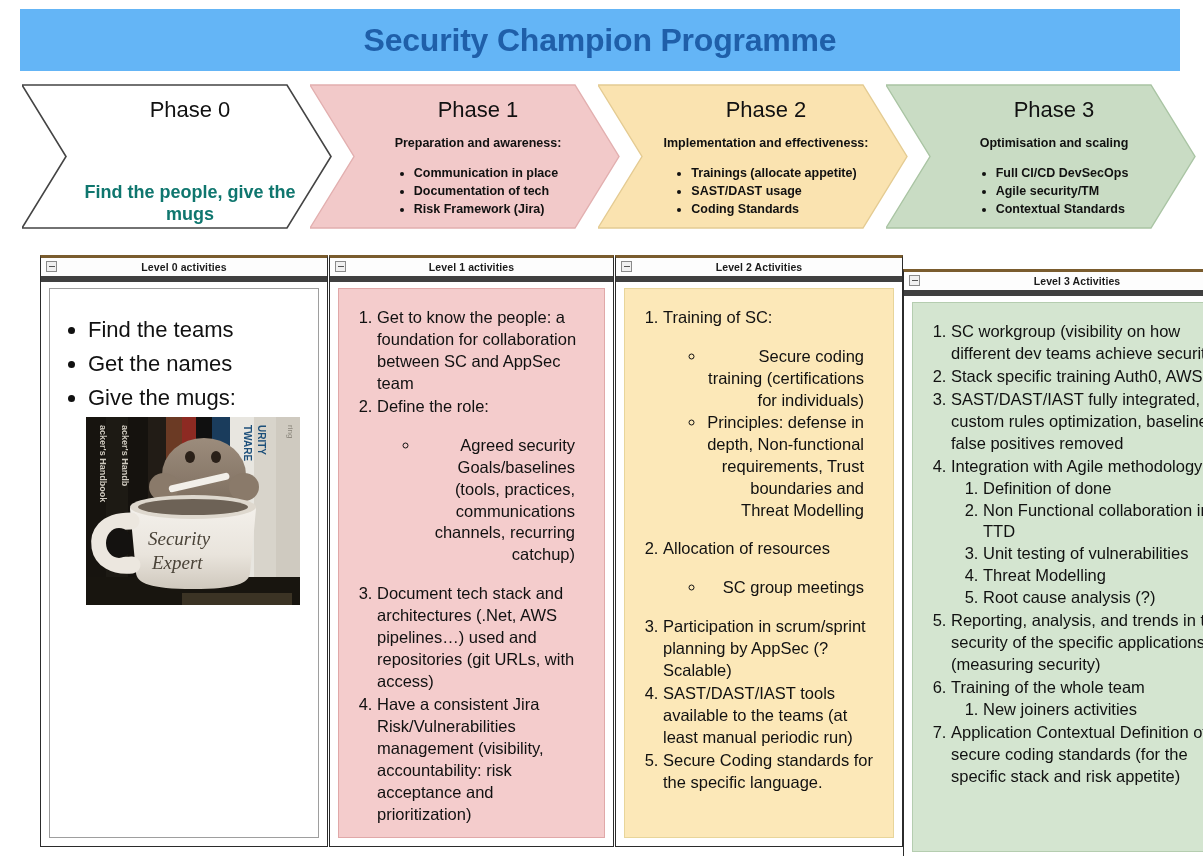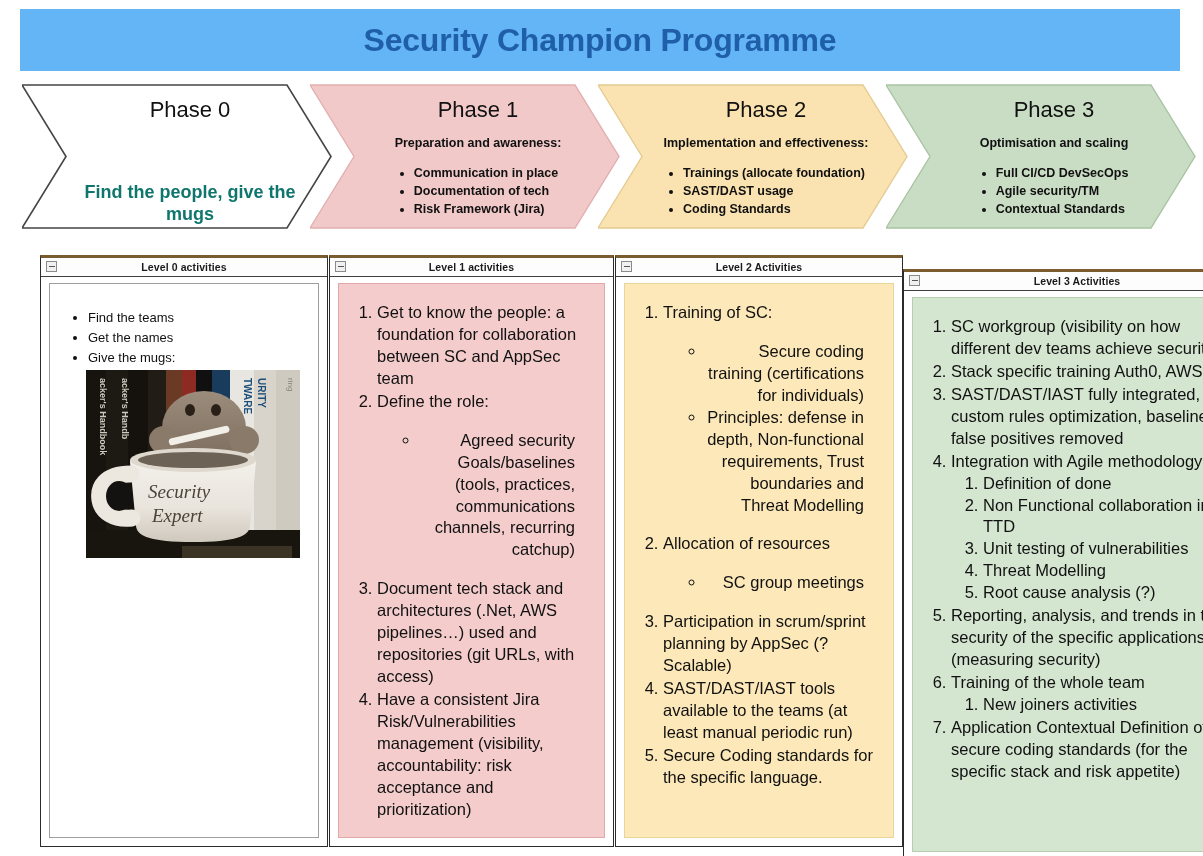--- a/index.html
+++ b/index.html
@@ -116,21 +116,21 @@
     border: 1px solid #2b2b2b;
     border-top: 3px solid #7a5c2e;
     background: #ffffff;
     display: flex;
     flex-direction: column;
   }
   .panel-header {
     position: relative;
     height: 18px;
     flex: 0 0 18px;
-    border-bottom: 1px solid #404040;
+    border-bottom: 6px solid #404040;
     background: #fdfdfd;
     display: flex;
     align-items: center;
     justify-content: center;
   }
   .panel-header-title {
     font-size: 10.5px;
     font-weight: bold;
     color: #1a1a1a;
     letter-spacing: 0.1px;
@@ -173,21 +173,21 @@
   .content-box.yellow { background: #FCE8B8; border-color: #E8D59A; }
   .content-box.green  { background: #D4E5D0; border-color: #B5CDB0; }
 
   
   ul.p0 {
     margin: 6px 0 0 0;
     padding-left: 26px;
     list-style: disc;
   }
   ul.p0 > li {
-    font-size: 13px;
+    font-size: 22px;
     color: #111;
     line-height: 1.55;
   }
   ol.lvl {
     margin: 0;
     padding-left: 26px;
     list-style: decimal;
   }
   ol.lvl > li {
     font-size: 16.5px;
@@ -270,21 +270,21 @@
   <div class="phase" style="left:576px; width:310px;">
     <div class="chevron-bg">
       <svg viewBox="0 0 310 145" preserveAspectRatio="none">
         <polygon points="0,1 265,1 309,72.5 265,144 0,144 44,72.5" fill="#FAE3B0" stroke="#E4CB92" stroke-width="1.4"></polygon>
       </svg>
     </div>
     <div class="phase-inner">
       <div class="phase-title">Phase 2</div>
       <div class="phase-sub">Implementation and effectiveness:</div>
       <ul class="phase-bullets">
-        <li>Trainings (allocate foundation)</li>
+        <li>Trainings (allocate appetite)</li>
         <li>SAST/DAST usage</li>
         <li>Coding Standards</li>
       </ul>
     </div>
   </div>
 
   <div class="phase" style="left:864px; width:310px;">
     <div class="chevron-bg">
       <svg viewBox="0 0 310 145" preserveAspectRatio="none">
         <polygon points="0,1 265,1 309,72.5 265,144 0,144 44,72.5" fill="#C9DCC4" stroke="#A9C4A3" stroke-width="1.4"></polygon>

